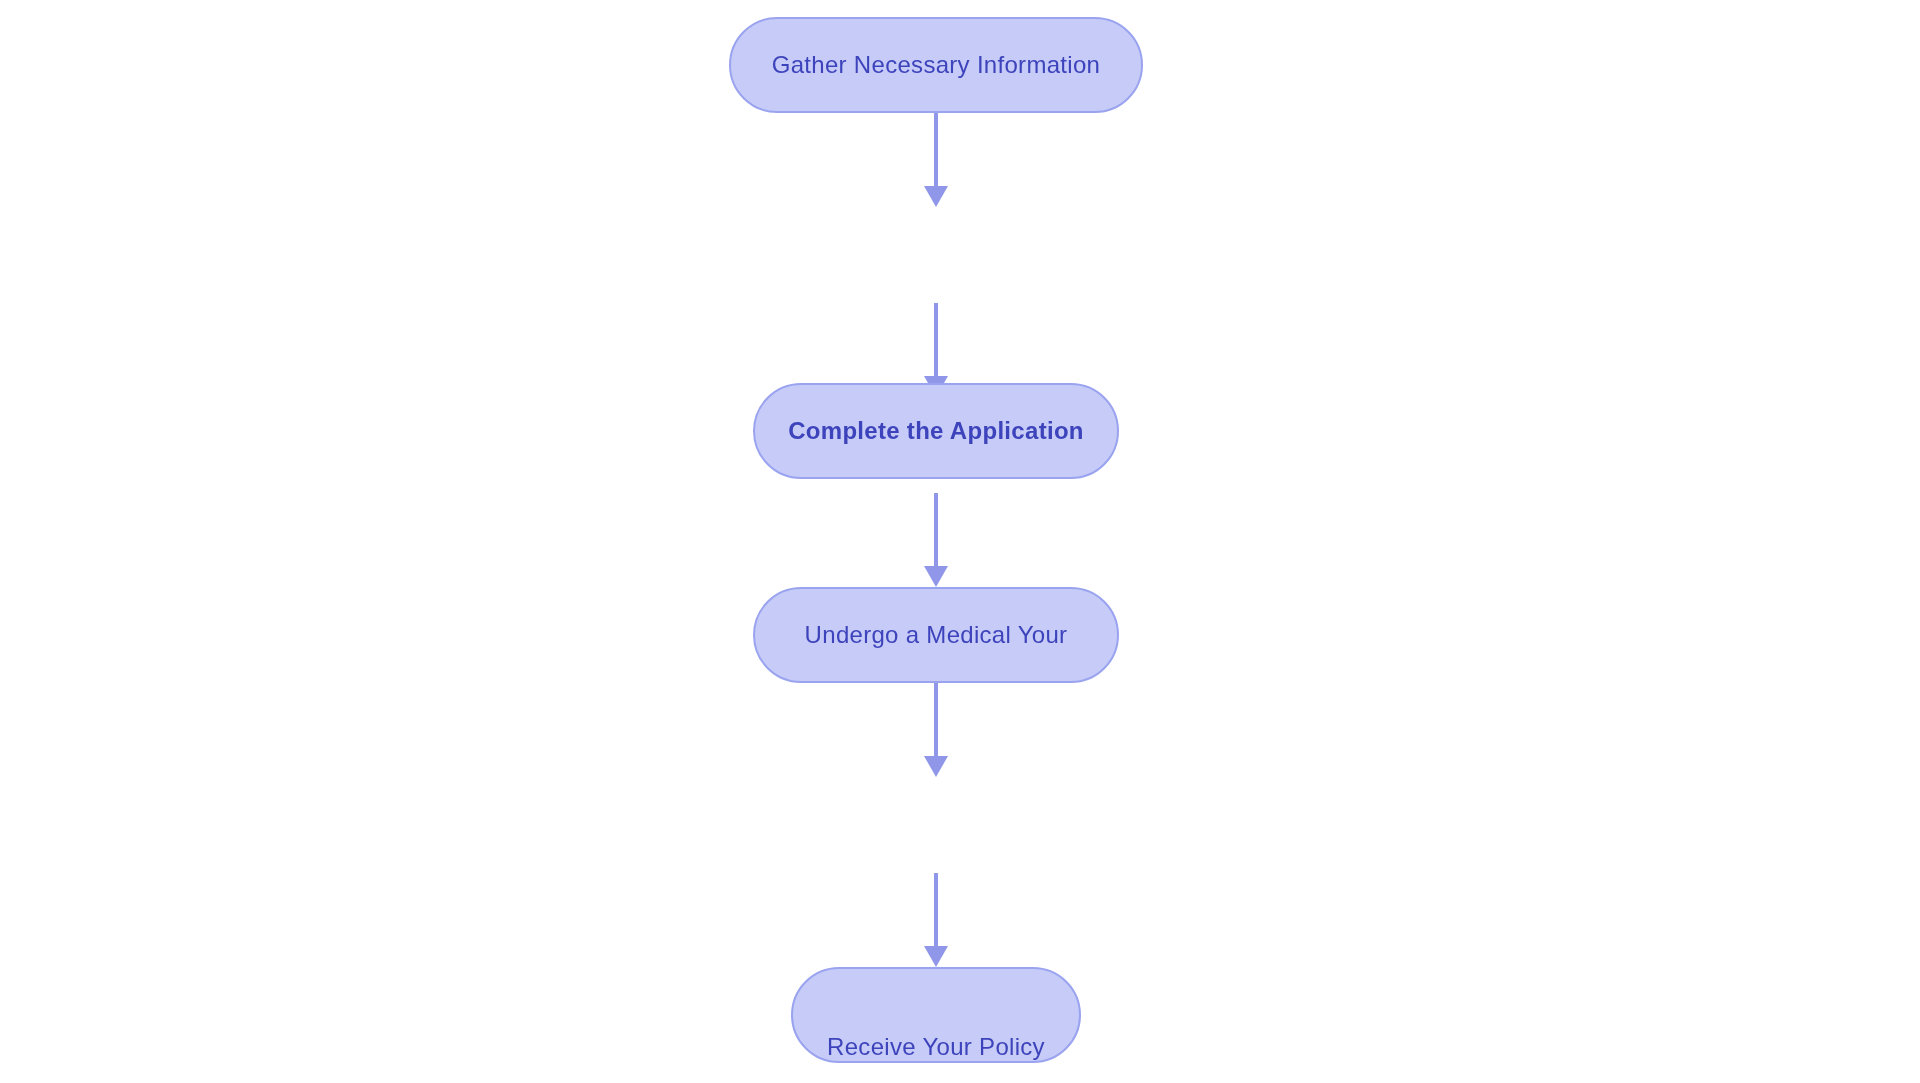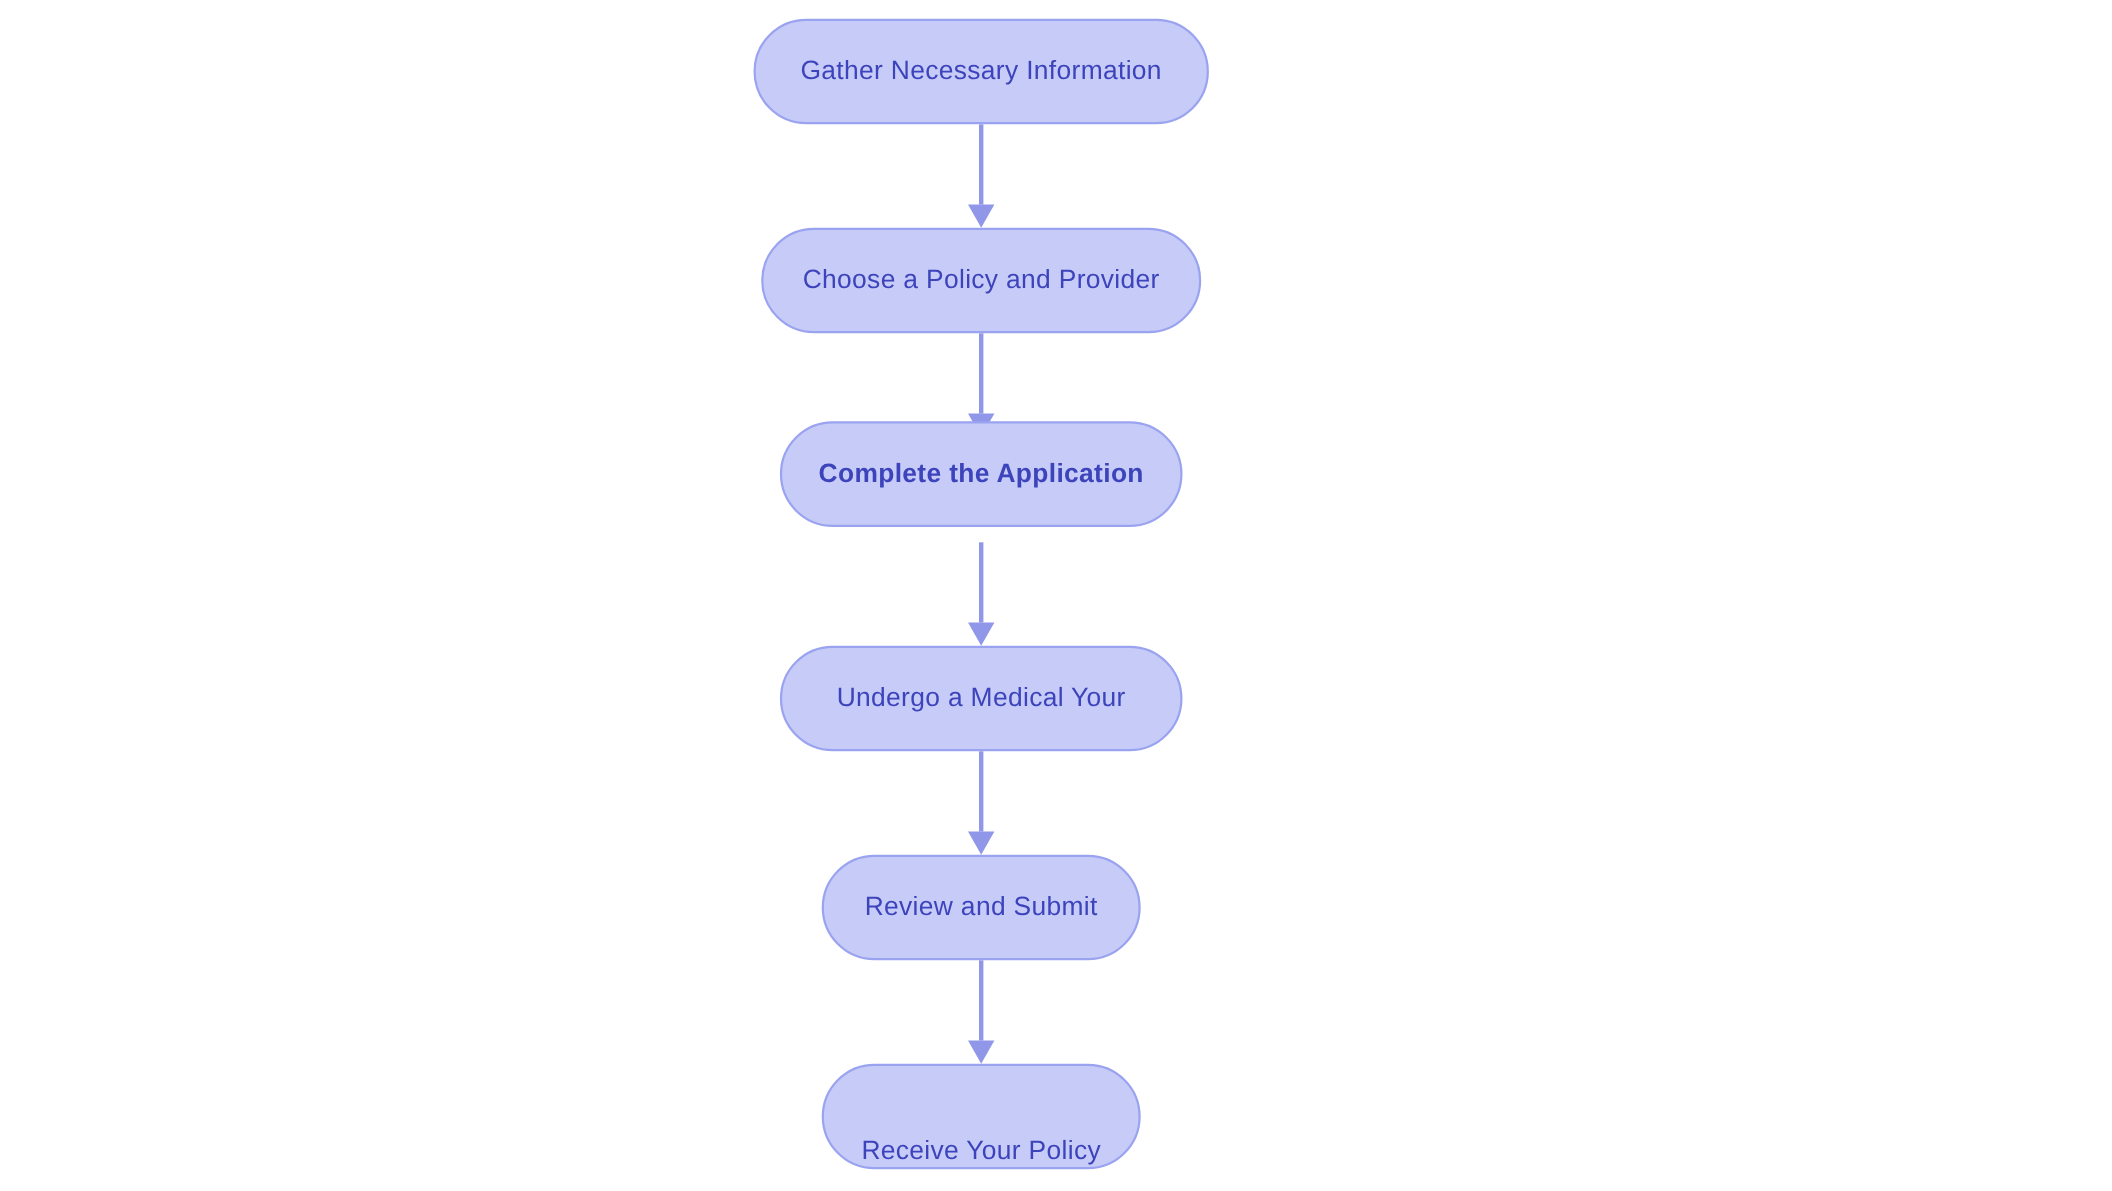--- a/index.html
+++ b/index.html
@@ -13,20 +13,21 @@
   html, body {
     background: var(--background);
     font-family: "Liberation Sans", "DejaVu Sans", sans-serif;
   }
   .canvas {
     position: relative;
     width: 1784px;
     height: 1083px;
     background: var(--background);
     overflow: hidden;
+    margin-left: 44px;
   }
   .node {
     position: absolute;
     left: 50%;
     transform: translateX(-50%);
     height: 96px;
     background: var(--node-fill);
     border: 2px solid var(--node-border);
     border-radius: 48px;
     display: flex;
@@ -68,23 +69,20 @@
 
   <div class="node" style="top:17px; width:414px;">
     <span class="node-label">Gather Necessary Information</span>
   </div>
 
   <div class="arrow" style="top:113px;">
     <div class="arrow-line"></div>
     <div class="arrow-head"></div>
   </div>
 
-  <div class="node" style="top:207px; width:400px;">
-    <span class="node-label">Choose a Policy and Provider</span>
-  </div>
 
   <div class="arrow" style="top:303px;">
     <div class="arrow-line"></div>
     <div class="arrow-head"></div>
   </div>
 
   <div class="node" style="top:383px; width:366px;font-weight:bold;">
     <span class="node-label">Complete the Application</span>
   </div>
 
@@ -95,23 +93,20 @@
 
   <div class="node" style="top:587px; width:366px;">
     <span class="node-label">Undergo a Medical Your</span>
   </div>
 
   <div class="arrow" style="top:683px;">
     <div class="arrow-line"></div>
     <div class="arrow-head"></div>
   </div>
 
-  <div class="node" style="top:777px; width:290px;">
-    <span class="node-label">Review and Submit</span>
-  </div>
 
   <div class="arrow" style="top:873px;">
     <div class="arrow-line"></div>
     <div class="arrow-head"></div>
   </div>
 
   <div class="node" style="top:967px; width:290px;align-items:flex-end;">
     <span class="node-label">Receive Your Policy</span>
   </div>
 

